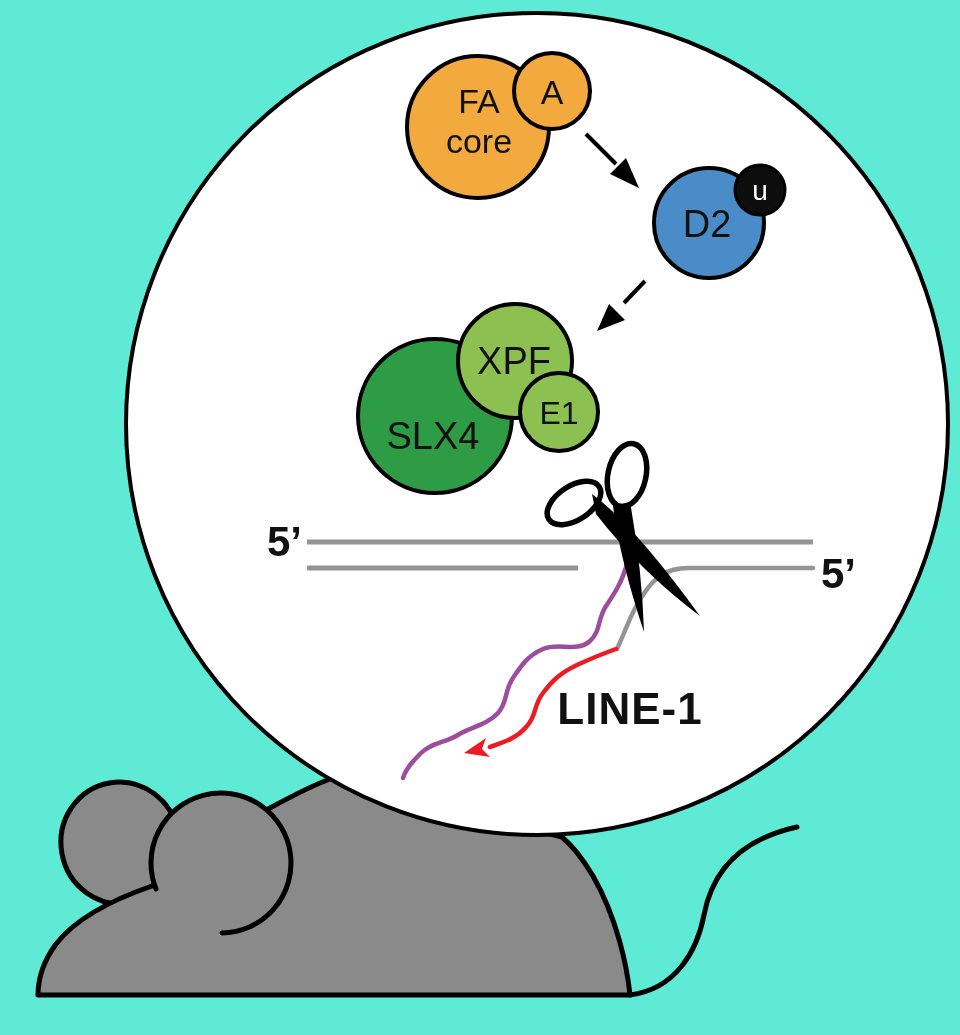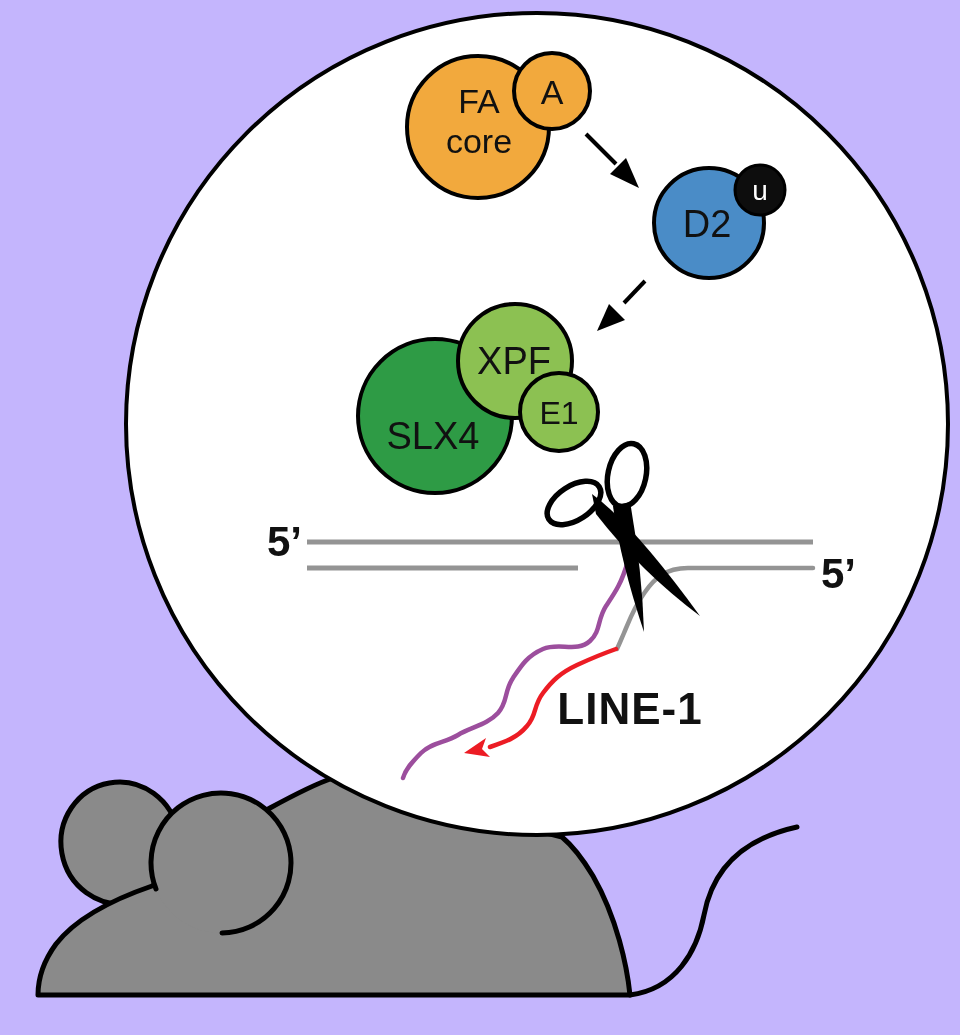--- a/index.html
+++ b/index.html
@@ -4,21 +4,21 @@
 <style>
   html, body {
     margin: 0;
     padding: 0;
     background: #ffffff;
   }
   .stage {
     position: relative;
     width: 960px;
     height: 1035px;
-    background: #c4b5fd;
+    background: #5eead4;
     overflow: hidden;
   }
   svg {
     display: block;
   }
   svg text {
     font-family: "Liberation Sans", "DejaVu Sans", sans-serif;
     fill: #111111;
   }
   .node-label { font-size: 34px; }

